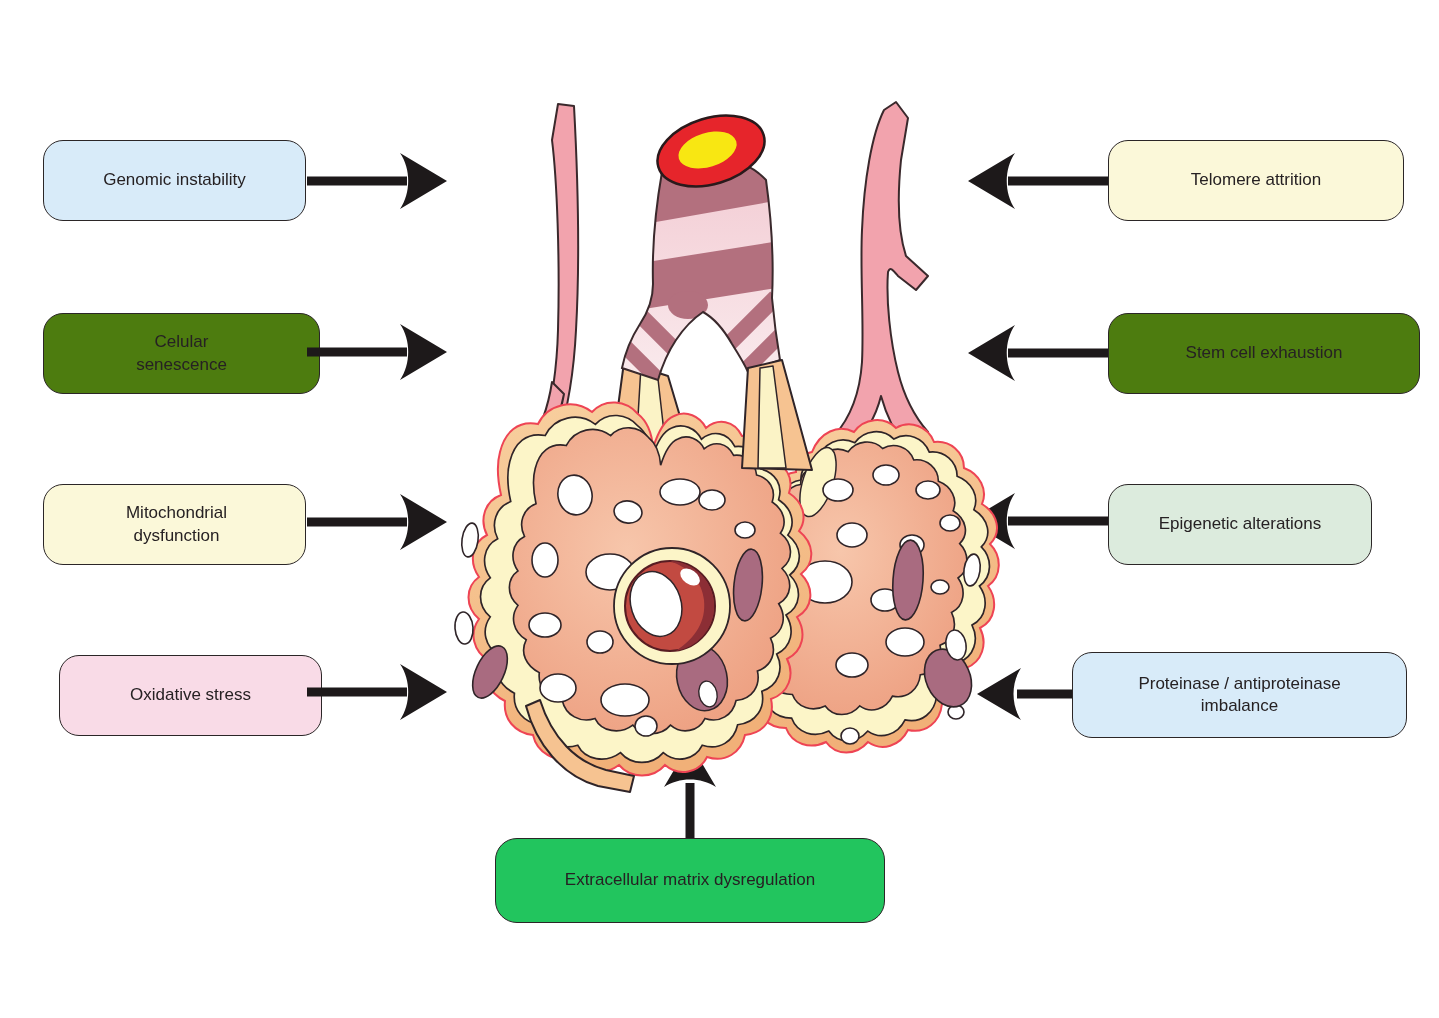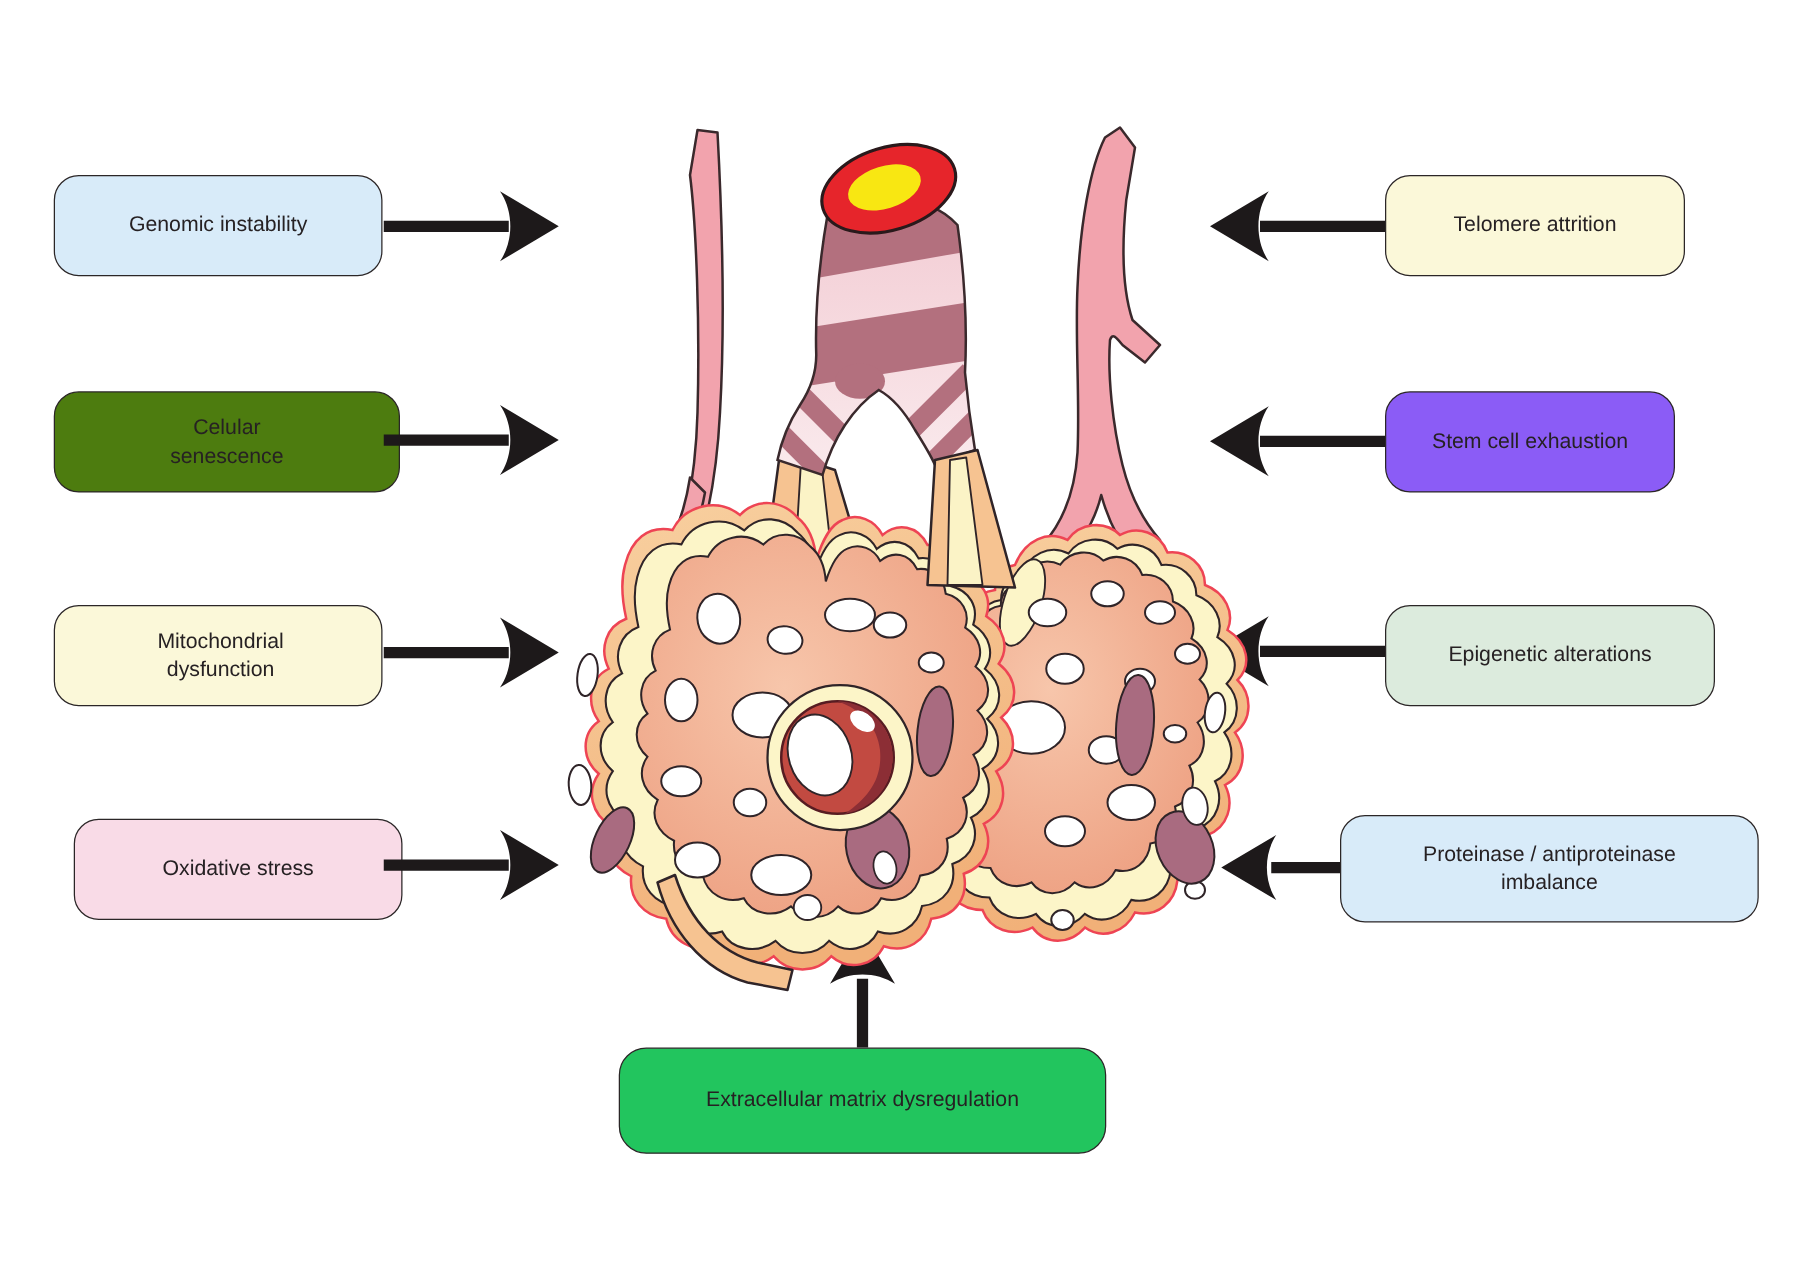--- a/index.html
+++ b/index.html
@@ -29,24 +29,24 @@
     <span>Celular
 senescence</span>
   </div>
   <div class="box" style="left: 43px; top: 484px; width: 263px; height: 81px; background-color: rgb(251, 248, 217); padding-left: 14px;">
     <span>Mitochondrial
 dysfunction</span>
   </div>
   <div class="box" style="left: 43px; top: 655px; width: 263px; height: 81px; background-color: rgb(249, 219, 231); margin-left: 16px;">
     <span>Oxidative stress</span>
   </div>
-  <div class="box" style="left: 1108px; top: 140px; width: 240px; height: 81px; background-color: rgb(251, 248, 217);">
+  <div class="box" style="left: 1108px; top: 140px; width: 296px; height: 81px; background-color: rgb(251, 248, 217);">
     <span>Telomere attrition</span>
   </div>
-  <div class="box" style="left: 1108px; top: 313px; width: 232px; height: 81px; background-color: #8b5cf6;">
+  <div class="box" style="left: 1108px; top: 313px; width: 312px; height: 81px; background-color: #4d7c0f;">
     <span>Stem cell exhaustion</span>
   </div>
   <div class="box" style="left: 1108px; top: 484px; width: 264px; height: 81px; background-color: rgb(220, 235, 221);">
     <span>Epigenetic alterations</span>
   </div>
   <div class="box" style="left: 1072px; top: 652px; width: 335px; height: 86px; background-color: rgb(216, 235, 249);">
     <span>Proteinase / antiproteinase
 imbalance</span>
   </div>
   <div class="box" style="left: 495px; top: 838px; width: 390px; height: 85px; border-radius: 22px; background-color: #22c55e;">

